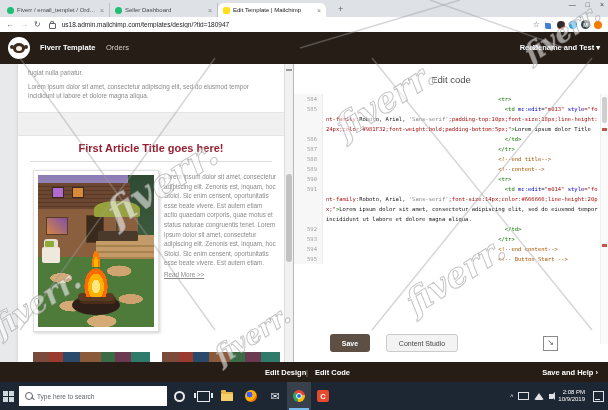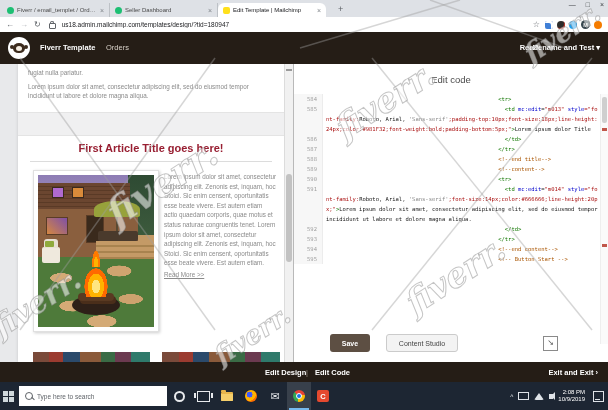--- a/index.html
+++ b/index.html
@@ -333,21 +333,21 @@
     </div>
     <button class="btn-save">Save</button>
     <button class="btn-cs">Content Studio</button>
     <div class="fsicon">↘</div>
   </div>
 
   <div class="footerbar">
     <span class="fb-item" style="left:265px">Edit Design</span>
     <span class="fb-item" style="left:306px;font-weight:normal;color:#9a8f84">|</span>
     <span class="fb-item" style="left:315px">Edit Code</span>
-    <span class="fb-item" style="right:10px">Exit and Exit ›</span>
+    <span class="fb-item" style="right:10px">Save and Help ›</span>
   </div>
 
   <div class="taskbar">
     <div class="startbtn">
       <span class="winlogo">
           <i></i>
           <i></i>
           <i></i>
           <i></i>
         </span>

